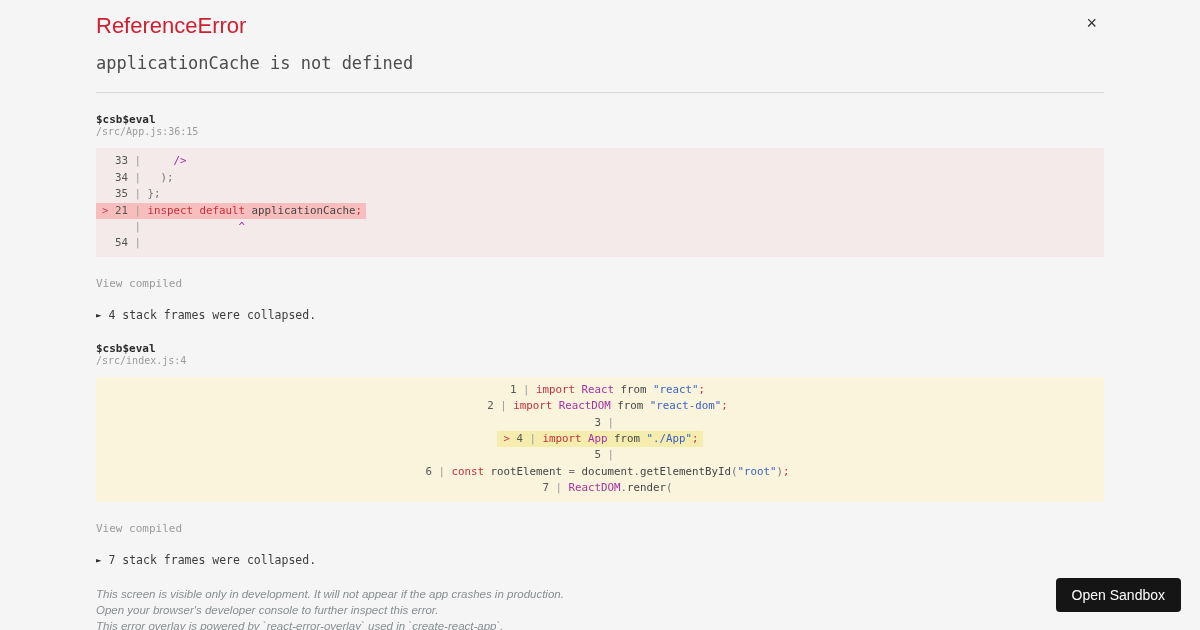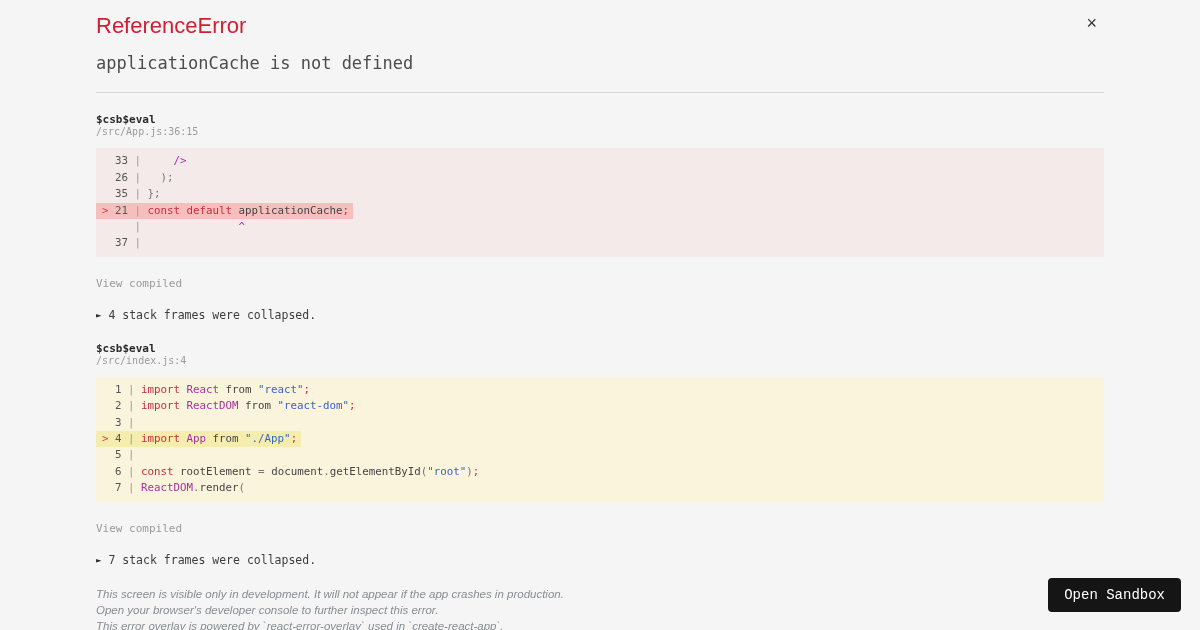--- a/index.html
+++ b/index.html
@@ -24,21 +24,21 @@
   .frame-header { margin-top: 20px; font-family: "DejaVu Sans Mono", monospace; }
   .fn { font-size: 11px; font-weight: bold; color: #2b2b2b; }
   .loc { margin-top: 0; font-size: 10px; color: #9b9b9b; }
   .codeblock {
     margin-top: 11px;
     font-family: "DejaVu Sans Mono", monospace;
     font-size: 10.8px; line-height: 16.4px;
   }
   .codeblock { padding: 5px 0; }
   .codeblock.error { background: var(--error-block-bg, #f4eaea); }
-  .codeblock.warning { background: var(--warning-block-bg, #faf4dc); }
+  .codeblock.warning { background: var(--warning-block-bg, #faf4dc); text-align: center; }
   .cline { white-space: pre; }
   .wrap { display: inline-block; padding: 0 4px 0 6px; min-height: 16.4px; }
   .error .hl .wrap { background: var(--error-line-highlight, #f8bebe); }
   .warning .hl .wrap { background: var(--warning-line-highlight, #f5edae); }
   .tk-k { color: var(--keyword, #c5303e); }
   .tk-t { color: var(--capitalized, #a631a4); }
   .tk-s { color: var(--string, #3b63c6); }
   .tk-i { color: var(--plain, #454545); }
   .tk-x { color: var(--plain, #454545); }
   .tk-p { color: var(--punct, #757575); }
@@ -61,44 +61,44 @@
     position: absolute; top: 14px; right: 103px;
     background: none; border: none; padding: 0;
     font-size: 18px; line-height: 1; color: #333; cursor: pointer;
     font-family: "Liberation Sans", sans-serif;
   }
   .sandbox-btn {
     position: absolute; right: 19px; bottom: 18px;
     background: var(--button-bg, #151515); color: var(--button-text, #ffffff);
     border: none; border-radius: 4px;
     height: 34px; padding: 0 16px;
-    font-size: 14px; font-family: Liberation Mono, monospace;
+    font-size: 14px; font-family: Liberation Sans, sans-serif;
     cursor: pointer;
   }
 </style>
 </head>
 <body>
 
 <div class="content">
   <button class="close">×</button>
   <div class="title">ReferenceError</div>
   <div class="message">applicationCache is not defined</div>
   <hr class="divider">
   <div id="frames">
       <div class="frame-header">
         <div class="fn">$csb$eval</div>
         <div class="loc">/src/App.js:36:15</div>
       </div>
       <div class="codeblock error">
         <div class="cline"><span class="wrap"><span class="tk-n">  33 </span><span class="tk-b">| </span><span class="tk-x">    </span><span class="tk-t">/&gt;</span></span></div>
-        <div class="cline"><span class="wrap"><span class="tk-n">  26 </span><span class="tk-b">| </span><span class="tk-x">  </span><span class="tk-p">)</span><span class="tk-p">;</span></span></div>
+        <div class="cline"><span class="wrap"><span class="tk-n">  34 </span><span class="tk-b">| </span><span class="tk-x">  </span><span class="tk-p">)</span><span class="tk-p">;</span></span></div>
         <div class="cline"><span class="wrap"><span class="tk-n">  35 </span><span class="tk-b">| </span><span class="tk-p">}</span><span class="tk-p">;</span></span></div>
-        <div class="cline hl"><span class="wrap"><span class="tk-m">&gt; </span><span class="tk-n">21 </span><span class="tk-b">| </span><span class="tk-k">const default</span><span class="tk-x"> </span><span class="tk-i">applicationCache</span><span class="tk-k">;</span></span></div>
+        <div class="cline hl"><span class="wrap"><span class="tk-m">&gt; </span><span class="tk-n">21 </span><span class="tk-b">| </span><span class="tk-k">inspect default</span><span class="tk-x"> </span><span class="tk-i">applicationCache</span><span class="tk-k">;</span></span></div>
         <div class="cline"><span class="wrap"><span class="tk-x">     </span><span class="tk-b">| </span><span class="tk-x">              </span><span class="tk-t">^</span></span></div>
-        <div class="cline"><span class="wrap"><span class="tk-n">  37 </span><span class="tk-b">| </span></span></div>
+        <div class="cline"><span class="wrap"><span class="tk-n">  54 </span><span class="tk-b">| </span></span></div>
       </div>
       <div class="view-compiled">View compiled</div>
       <div class="collapsed"><span class="arrow">►</span><span>4 stack frames were collapsed.</span></div>
       <div class="frame-header">
         <div class="fn">$csb$eval</div>
         <div class="loc">/src/index.js:4</div>
       </div>
       <div class="codeblock warning">
         <div class="cline"><span class="wrap"><span class="tk-n">  1 </span><span class="tk-b">| </span><span class="tk-k">import</span><span class="tk-x"> </span><span class="tk-t">React</span><span class="tk-x"> from </span><span class="tk-s">"react"</span><span class="tk-k">;</span></span></div>
         <div class="cline"><span class="wrap"><span class="tk-n">  2 </span><span class="tk-b">| </span><span class="tk-k">import</span><span class="tk-x"> </span><span class="tk-t">ReactDOM</span><span class="tk-x"> from </span><span class="tk-s">"react-dom"</span><span class="tk-k">;</span></span></div>

